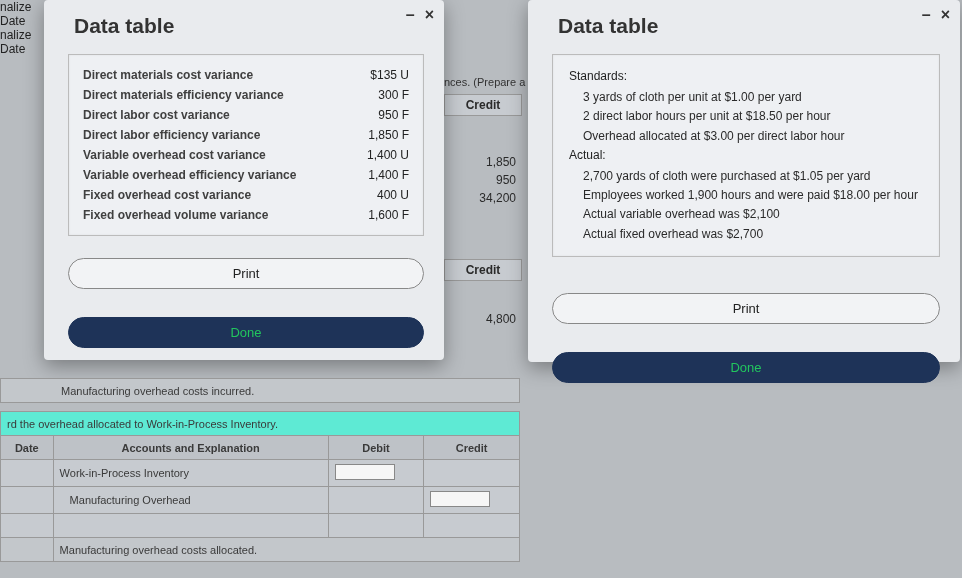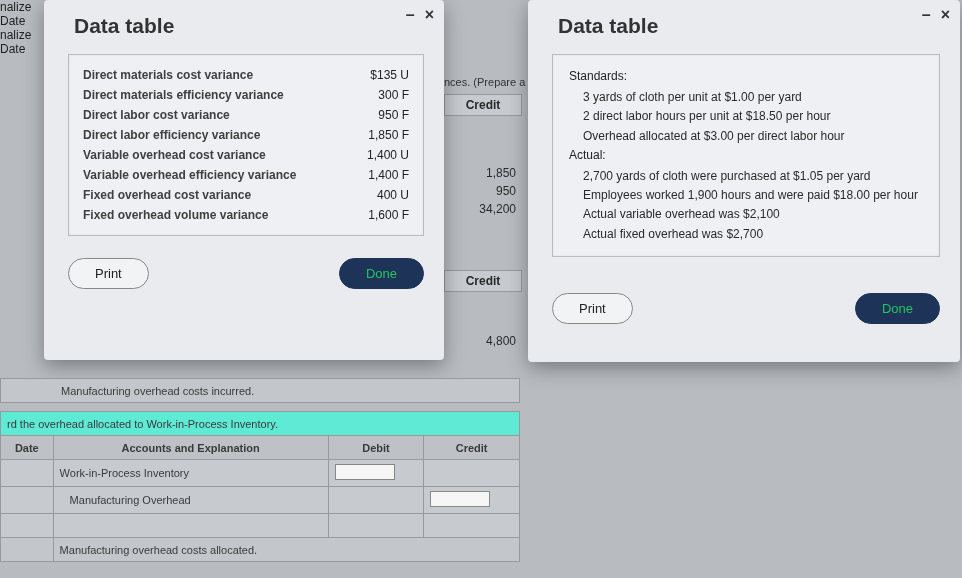--- a/index.html
+++ b/index.html
@@ -86,21 +86,22 @@
     display: flex;
     justify-content: space-between;
     padding: 3px 0;
     font-size: 12px;
   }
   .var-row .lbl { color: #404040; font-weight: bold; }
   .var-row .val { text-align: right; min-width: 70px; }
   .btns {
     display: flex;
     justify-content: space-between;
-    gap: 6px;
+    gap: 28px;
+    flex-direction: column;
   }
   .btn {
     padding: 7px 26px;
     border-radius: 18px;
     font-size: 13px;
     cursor: pointer;
     border: 1px solid #888;
   }
   .btn-print { background: #f2f3f5; color: #222; }
   .btn-done { background: #1e3358; color: #22c55e; border-color: #1e3358; }
@@ -129,21 +130,21 @@
   }
   .mid-col .prep { font-size: 11px; white-space: nowrap; color: #333; }
   .mid-col .ch {
     text-align: center;
     font-weight: bold;
     border: 1px solid #999;
     background: #c7cbd0;
     margin-top: 6px;
     padding: 3px 0;
   }
-  .mid-col .v { text-align: right; padding-right: 6px; margin-top: 16px; }
+  .mid-col .v { text-align: right; padding-right: 6px; margin-top: 5px; }
   .mid-col .v + .v { margin-top: 4px; }
 
   .input-cell {
     background: #f6f6f6;
     border: 1px solid #888;
     width: 60px;
     height: 16px;
     display: inline-block;
   }
 

